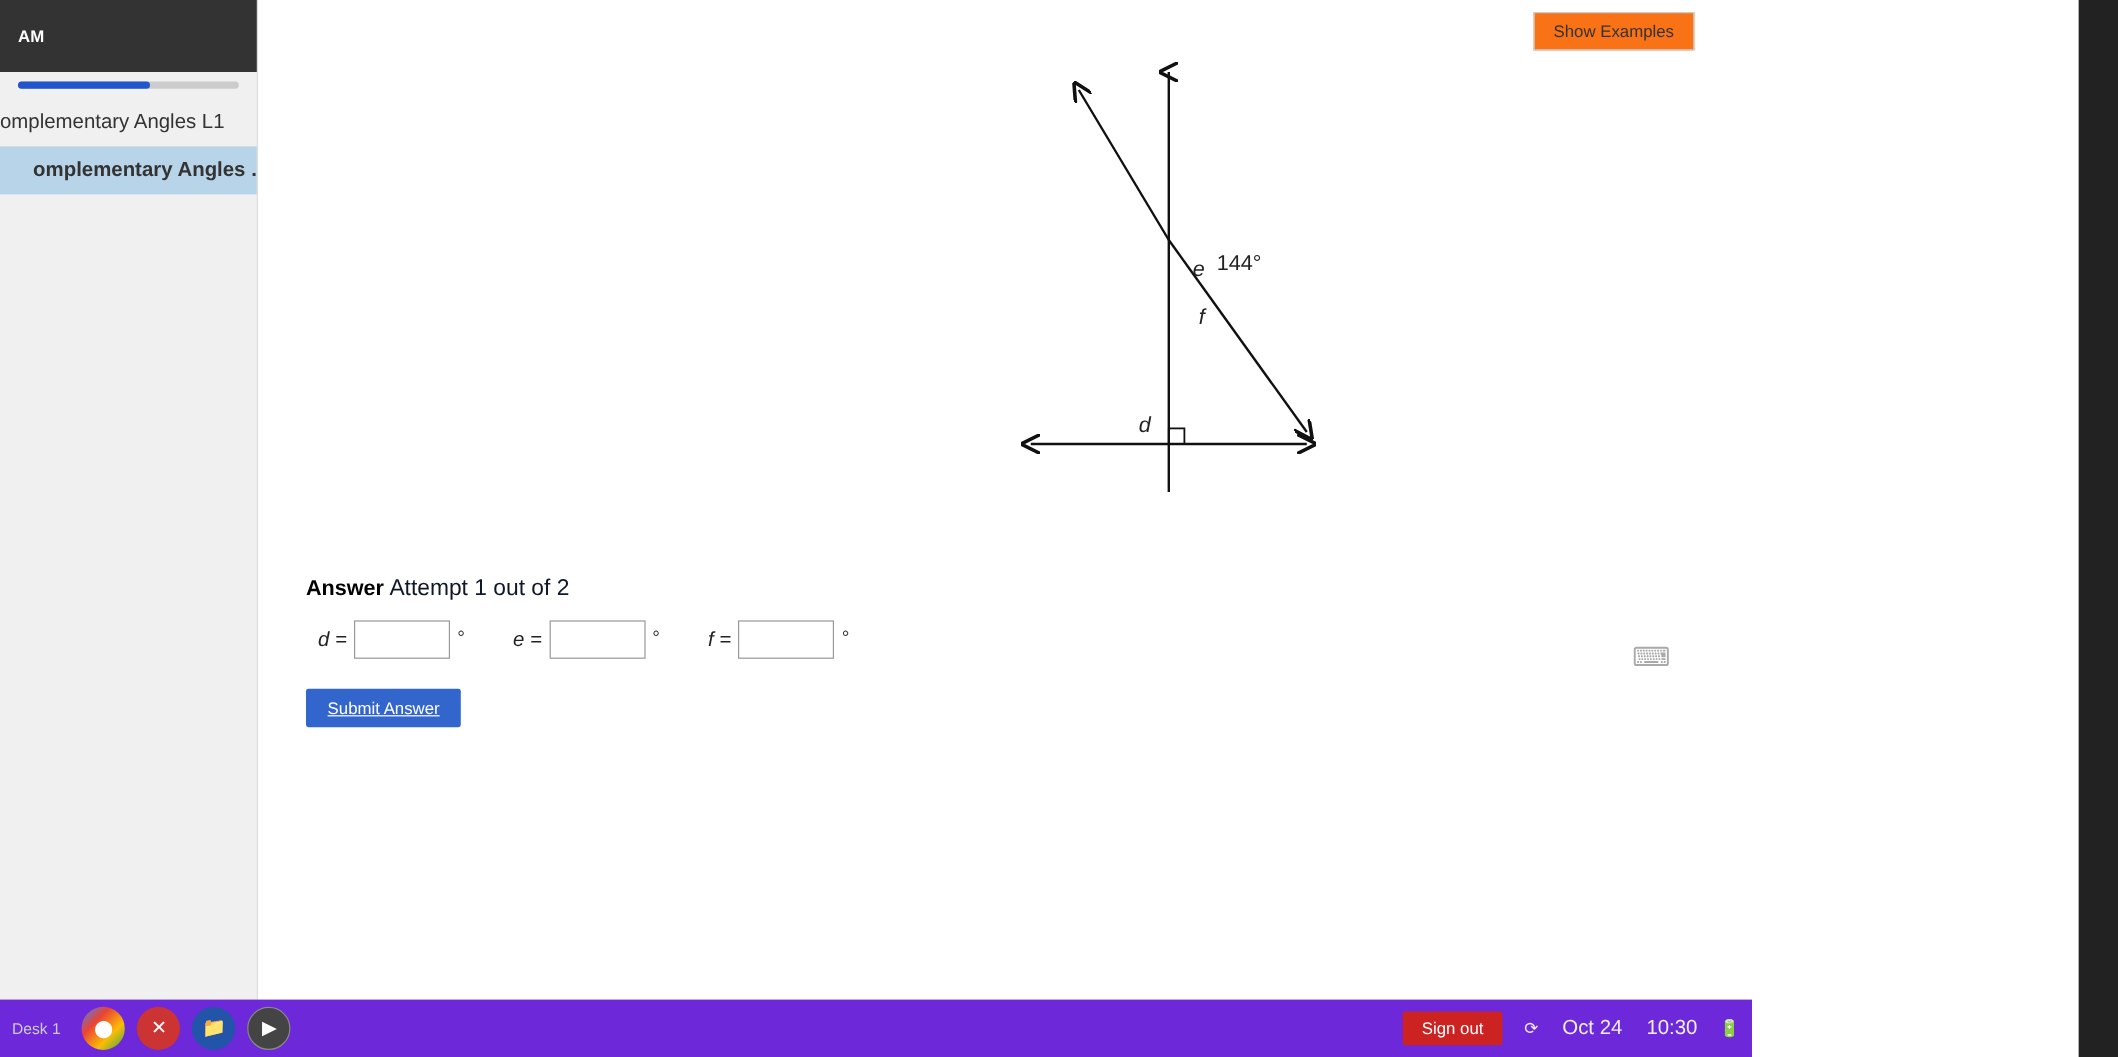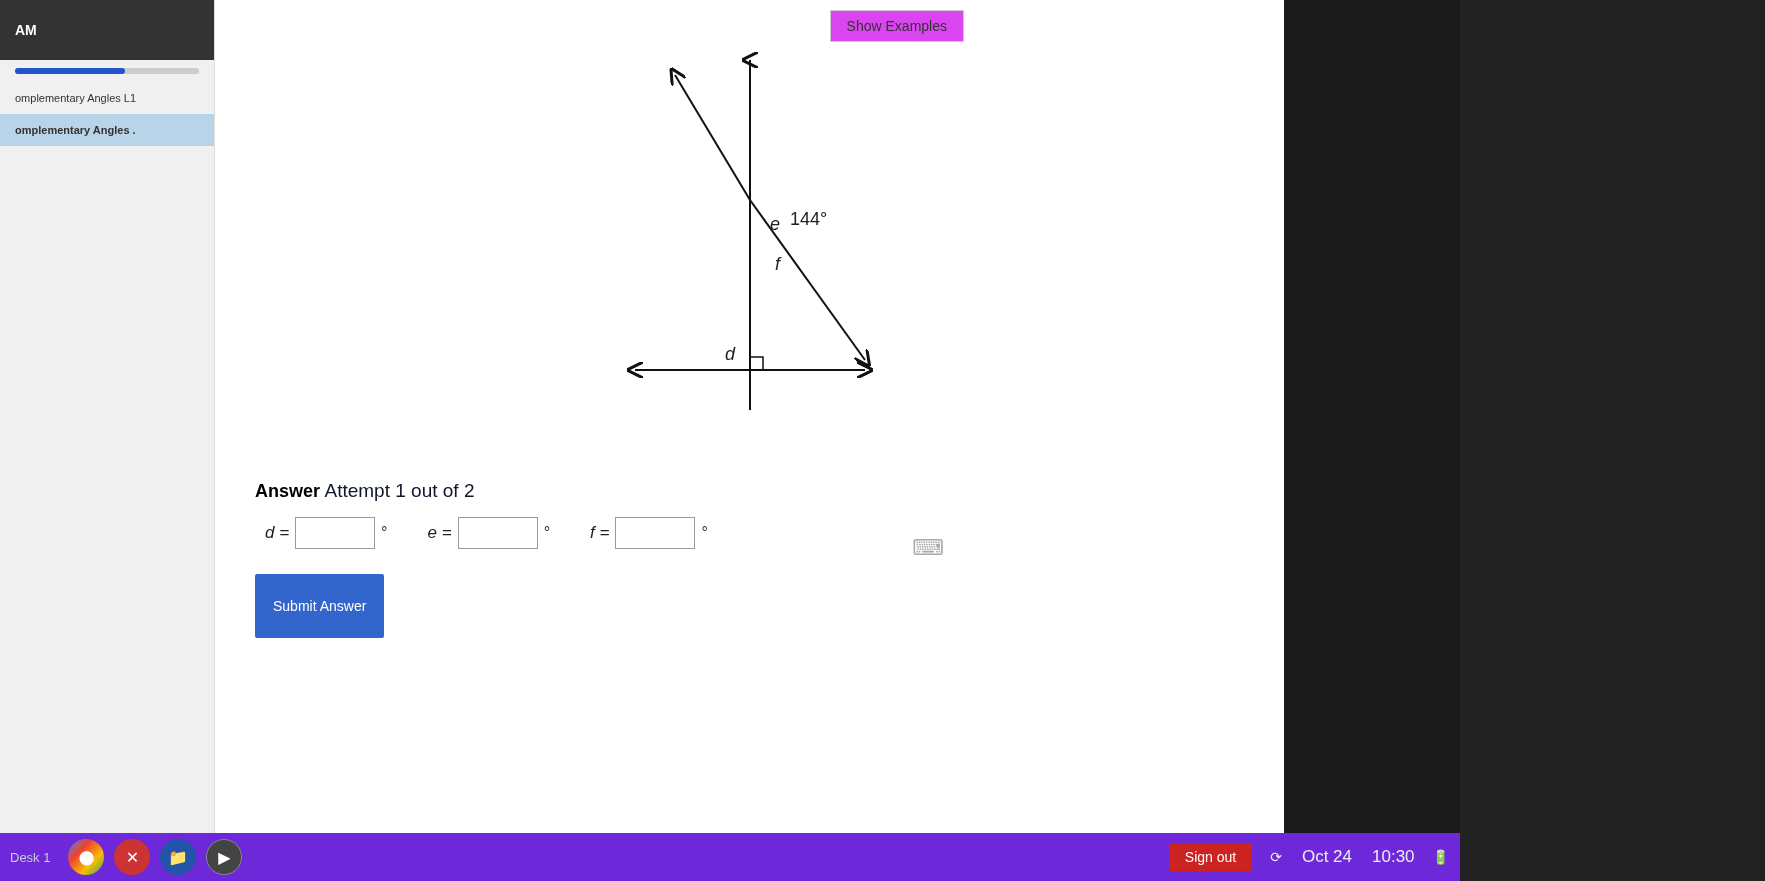--- a/index.html
+++ b/index.html
@@ -7,21 +7,21 @@
       width: 1765px;
       height: 881px;
       background: #1a1a1a;
       font-family: Arial, sans-serif;
       overflow: hidden;
       position: relative;
     }
     .screen {
       position: absolute;
       left: 0; top: 0;
-      width: 1284px;
+      width: 1732px;
       height: 881px;
       background: #fff;
       display: flex;
     }
     
     .sidebar {
       width: 215px;
       background: #f0f0f0;
       border-right: 1px solid #ddd;
       display: flex;
@@ -47,28 +47,29 @@
       margin: 8px 15px;
       border-radius: 3px;
     }
     .sidebar-progress-fill {
       height: 100%;
       background: #2255cc;
       width: 60%;
       border-radius: 3px;
     }
     .sidebar-item {
-      padding: 10px 15px;
-      font-size: 11px;
+      padding: 10px 0;
+      font-size: 17px;
       color: #333;
       cursor: pointer;
     }
     .sidebar-item.active {
       background: #b8d4e8;
       font-weight: bold;
+      text-align: right;
     }
     .sidebar-logout {
       margin-top: auto;
       padding: 15px;
       font-size: 13px;
       color: #333;
       cursor: pointer;
       text-decoration: underline;
     }
     
@@ -135,26 +136,27 @@
       outline: none;
     }
     .degree-sign {
       font-size: 16px;
       color: #333;
     }
     .submit-btn {
       display: inline-block;
       background: #3366cc;
       color: #fff;
-      padding: 24px 18px;
+      padding: 8px 18px;
       border: none;
       cursor: pointer;
       font-size: 14px;
       margin-top: 25px;
       border-radius: 2px;
+      text-decoration: underline;
     }
     
     .taskbar {
       position: absolute;
       bottom: 0;
       left: 0;
       width: 1460px;
       height: 48px;
       background: #6d28d9;
       display: flex;
@@ -207,21 +209,21 @@
       right: 0; top: 0;
       width: 305px;
       height: 881px;
       background: #222;
     }
     
     .show-examples-btn {
       position: absolute;
       top: 10px;
       right: 320px;
-      background: #d946ef;
+      background: #f97316;
       border: 1px solid #ccc;
       padding: 7px 16px;
       font-size: 14px;
       cursor: pointer;
       color: #333;
     }
     .keyboard-icon {
       position: absolute;
       right: 340px;
       bottom: 320px;

